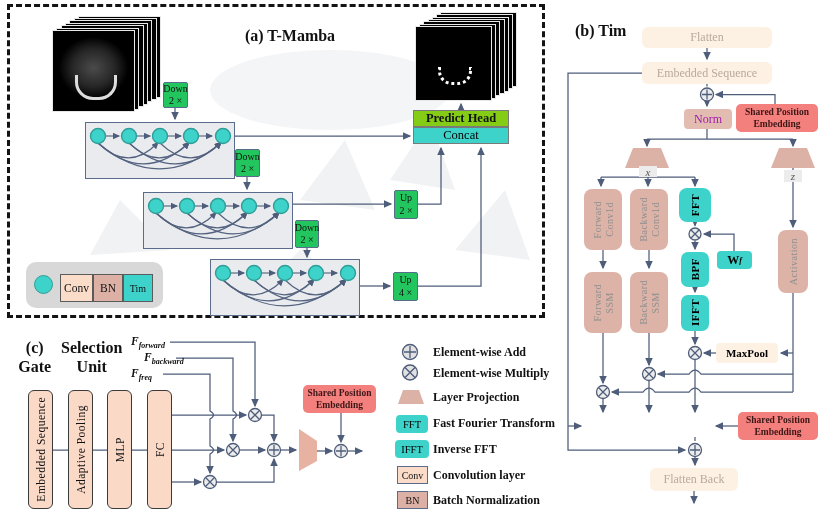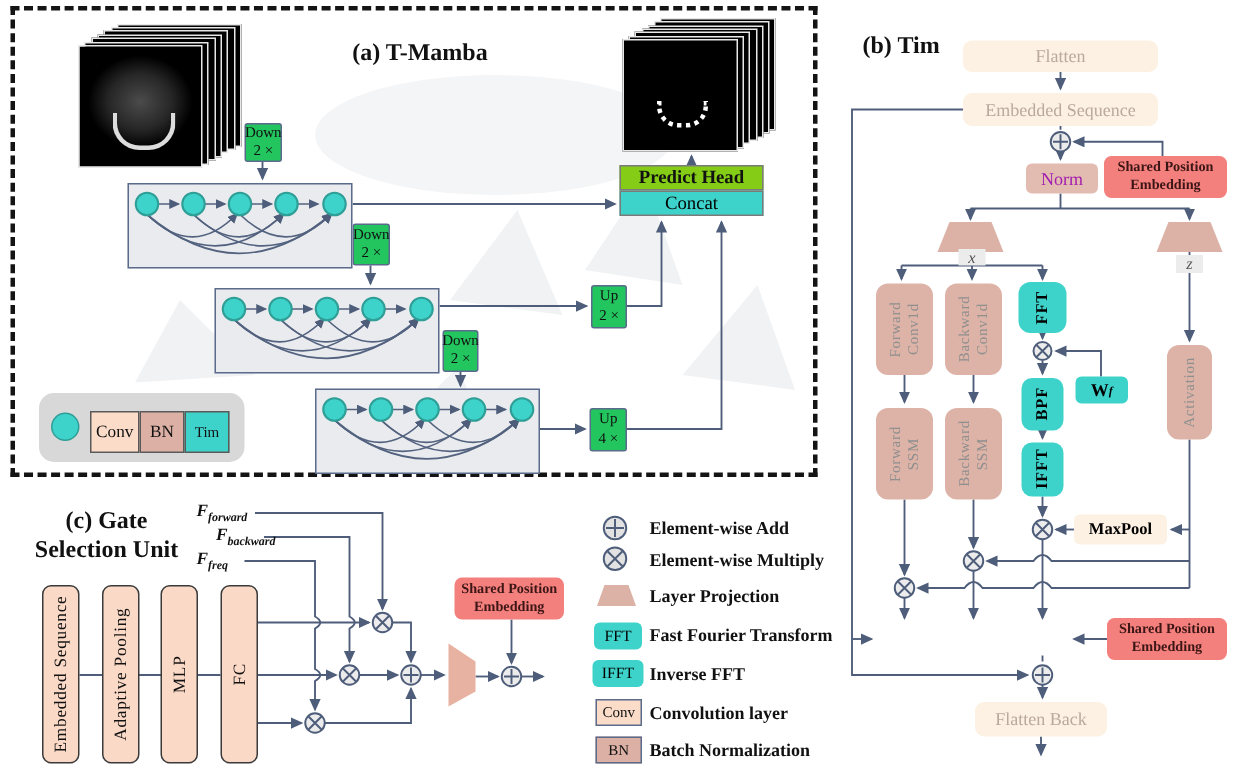--- a/index.html
+++ b/index.html
@@ -202,21 +202,21 @@
           <path d="M410,346 V358 M404,352 H416" fill="none"></path>
         </g>
       <g>
           <circle cx="410" cy="372.5" r="7.5" fill="#e2e2e2"></circle>
           <path d="M405,367.5 L415,377.5 M415,367.5 L405,377.5" fill="none"></path>
         </g>
     </g>
   </svg>
 
   <div class="abs panel-dashed" style="left:7px;top:4px;width:538px;height:314px;"></div>
-  <div class="abs ptitle ctr" style="left:205px;top:26px;width:150px;height:20px;">(a) T-Mamba</div>
+  <div class="abs ptitle ctr" style="left:215px;top:26px;width:150px;height:20px;">(a) T-Mamba</div>
 
   <div class="abs">
     <div class="frame" style="left:77.8px;top:15.6px;width:81px;height:80px;"></div>
     <div class="frame" style="left:73.5px;top:18px;width:81px;height:80px;"></div>
     <div class="frame" style="left:69.2px;top:20.4px;width:81px;height:80px;"></div>
     <div class="frame" style="left:64.9px;top:22.8px;width:81px;height:80px;"></div>
     <div class="frame" style="left:60.6px;top:25.2px;width:81px;height:80px;"></div>
     <div class="frame" style="left:56.3px;top:27.6px;width:81px;height:80px;"></div>
     <div class="frame ct" style="left:52px;top:30px;width:81px;height:80px;">
       <div class="arch-in" style="left:22px;top:44px;width:36px;height:22px;"></div>
@@ -392,21 +392,21 @@
 
 
   <div class="abs ctr redbox" style="left:738px;top:412px;width:80px;height:28px;">
     <span>Shared Position</span>
     <span>Embedding</span>
   </div>
 
   <div class="abs ctr cream" style="left:650px;top:468px;width:88px;height:23px;font-size:12px;">Flatten Back</div>
 
   <div class="abs panel-gray" style="left:6px;top:333px;width:382px;height:183px;z-index:-1;border-radius:12px;"></div>
-  <div class="abs ptitle ctr" style="left:14px;top:337px;width:114px;height:40px;flex-direction:column;line-height:1.2;">
+  <div class="abs ptitle ctr" style="left:14px;top:337px;width:114px;height:40px;line-height:1.2;">
     <span>(c) Gate</span>
     <span>Selection Unit</span>
   </div>
 
   <div class="abs flabel" style="left:131px;top:335px;">
     <span>F</span><sub>forward</sub>
   </div>
   <div class="abs flabel" style="left:144px;top:351px;">
     <span>F</span><sub>backward</sub>
   </div>

